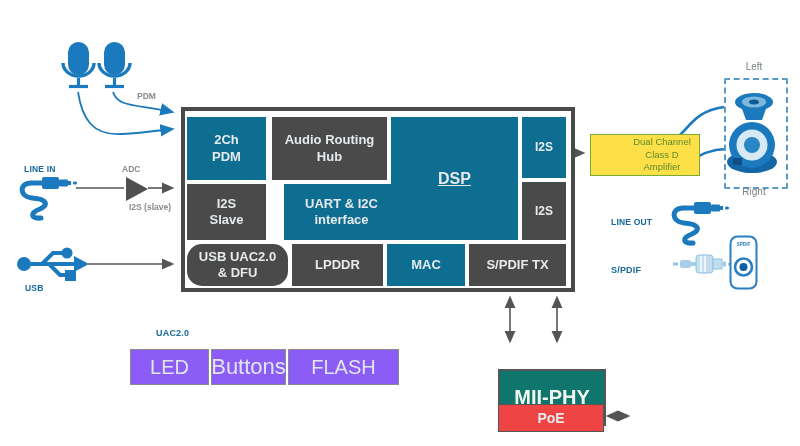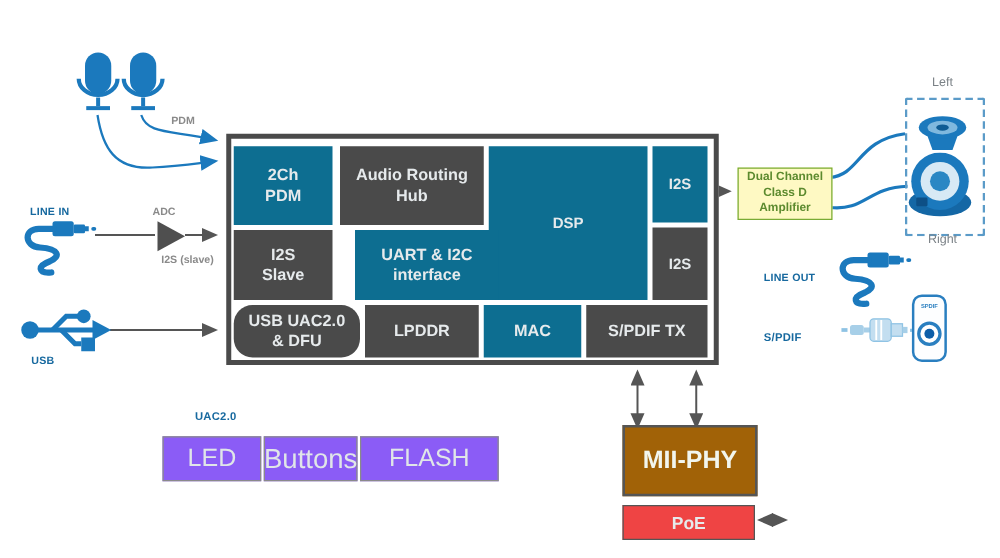--- a/index.html
+++ b/index.html
@@ -9,37 +9,37 @@
   
   #soc-frame{left:181px;top:107px;width:386px;height:177px;border:4px solid #4a4a4a;background:#fff;}
   .cell{position:absolute;display:flex;align-items:center;justify-content:center;text-align:center;
         color:#e6eaec;font-weight:bold;font-size:13px;line-height:1.25;}
   .teal{background:#0d6e91;}
   .dark{background:#4a4a4a;}
   #cell-pdm{left:187px;top:117px;width:79px;height:63px;}
   #cell-pdm span{max-width:44px;}
   #cell-hub{left:272px;top:117px;width:115px;height:63px;}
   #cell-hub span{max-width:100px;}
-  #cell-dsp{left:391px;top:117px;width:127px;height:123px;font-size:12px;}
+  #cell-dsp{left:391px;top:117px;width:127px;height:123px;font-size:16px;text-decoration:underline;}
   #cell-i2s-out{left:522px;top:117px;width:44px;height:61px;font-size:12px;}
   #cell-i2s-slave{left:187px;top:184px;width:79px;height:56px;}
   #cell-i2s-slave span{max-width:44px;}
   #cell-uart{left:284px;top:184px;width:115px;height:56px;}
   #cell-uart span{max-width:100px;}
   #cell-i2s-in{left:522px;top:182px;width:44px;height:58px;font-size:12px;}
   #cell-usb-uac{left:187px;top:244px;width:101px;height:42px;border-radius:15px;}
   #cell-usb-uac span{max-width:90px;}
   #cell-lpddr{left:292px;top:244px;width:91px;height:42px;}
   #cell-mac{left:387px;top:244px;width:78px;height:42px;}
   #cell-spdif-tx{left:469px;top:244px;width:97px;height:42px;}
   
   .io-box{position:absolute;display:flex;align-items:center;justify-content:center;text-align:center;}
-  #amp-box{left:590px;top:134px;width:74px;height:40px;background:#fef9c3;border:1px solid #79ab34;
-           color:#5c8a2e;font-size:9.5px;font-weight:bold;line-height:1.3;flex-direction:column;}
-  #mii-phy{left:498px;top:340px;width:104px;height:53px;background:#a16207;border:2px solid #555;
+  #amp-box{left:590px;top:134px;width:74px;height:40px;background:#fde047;border:1px solid #79ab34;
+           color:#5c8a2e;font-size:9.5px;font-weight:normal;line-height:1.3;flex-direction:column;padding-left:34px;}
+  #mii-phy{left:498px;top:369px;width:104px;height:53px;background:#0f766e;border:2px solid #555;
            color:#f2f6ee;font-size:20px;font-weight:bold;}
   #poe{left:498px;top:404px;width:104px;height:26px;background:#ef4444;border:1px solid #555;
        color:#e6eaec;font-size:14px;font-weight:bold;}
   .board-box{background:#8b5cf6;border:1px solid #8a8a8a;color:#e0e6e8;font-size:20px;}
   #led-box{left:130px;top:349px;width:77px;height:34px;}
   #buttons-box{left:211px;top:349px;width:73px;height:34px;font-size:22px;}
   #flash-box{left:288px;top:349px;width:109px;height:34px;}
   
   #speaker-group{left:724px;top:78px;width:60px;height:107px;border:2px dashed #5b9bc8;border-radius:2px;}
   

